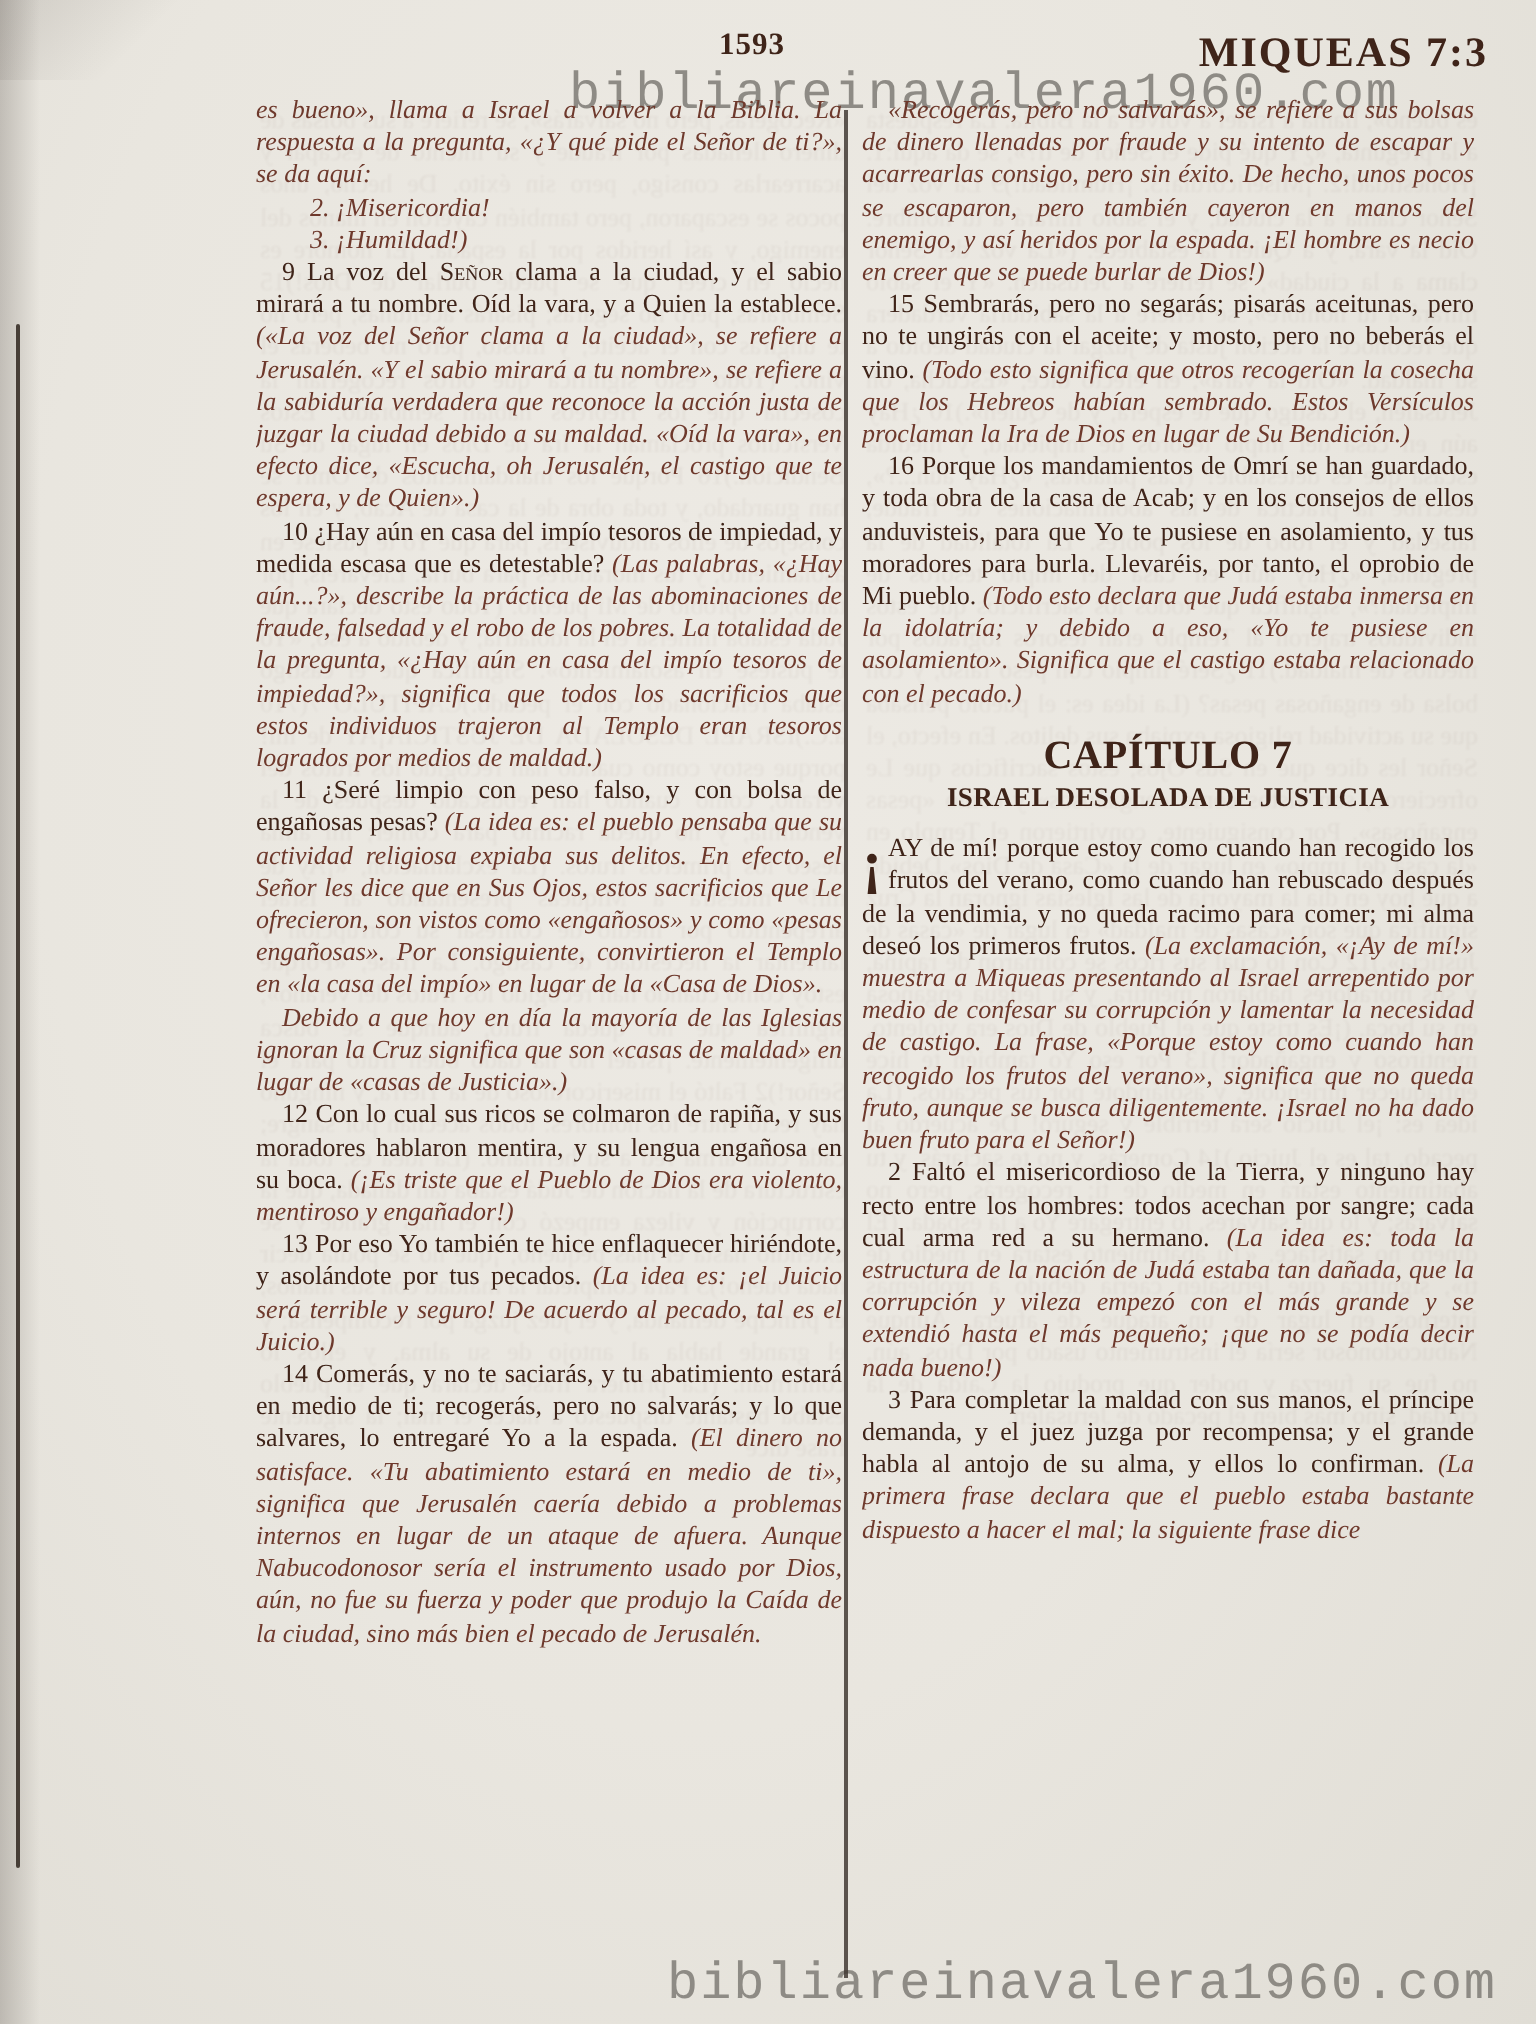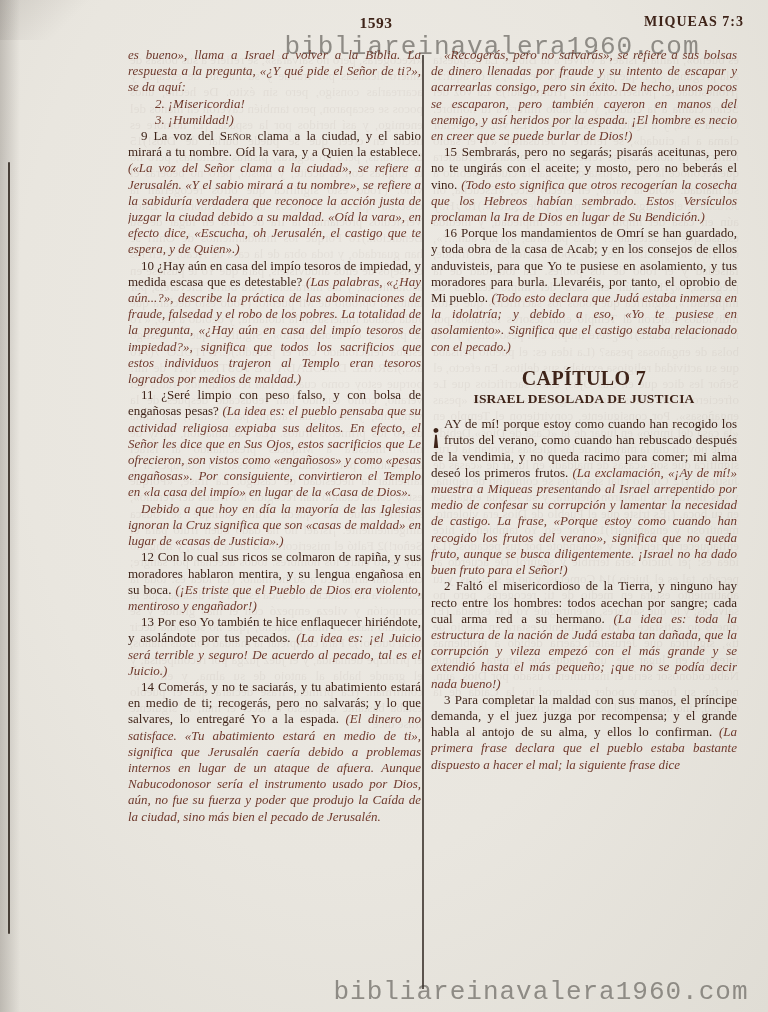--- a/index.html
+++ b/index.html
@@ -14,21 +14,21 @@
   
   .gutter{position:absolute;left:0;top:0;width:20px;height:100%;
     background:linear-gradient(to right, rgba(42,33,28,.20), rgba(42,33,28,0));}
   .scanline{position:absolute;left:8px;top:162px;width:2px;height:772px;
     background:#241a13;opacity:.8;border-radius:2px;}
   .corner{position:absolute;left:0;top:0;width:90px;height:40px;
     background:linear-gradient(135deg, rgba(42,33,28,.12), rgba(42,33,28,0) 70%);}
   
   .pagenum{position:absolute;left:336px;top:14px;width:80px;text-align:center;
     font-size:15.5px;font-weight:bold;color:var(--ink);letter-spacing:.5px;}
-  .bookhead{position:absolute;right:24px;top:14px;font-size:14px;font-weight:bold;
+  .bookhead{position:absolute;right:24px;top:14px;font-size:21px;font-weight:bold;
     color:var(--ink);letter-spacing:1px;}
   
   .wm{position:absolute;font-family:Liberation Mono, monospace;
     color:var(--wm);font-size:26px;letter-spacing:1px;white-space:nowrap;opacity:.9;}
   .wm.top{left:492px;top:32px;transform:translateX(-50%);}
   .wm.bottom{left:541px;top:977px;transform:translateX(-50%);}
   
   .col{position:absolute;top:47px;height:932px;overflow:hidden;z-index:2;
     font-size:13px;line-height:16.2px;color:var(--ink);}
   .col.left{left:128px;width:293px;}

